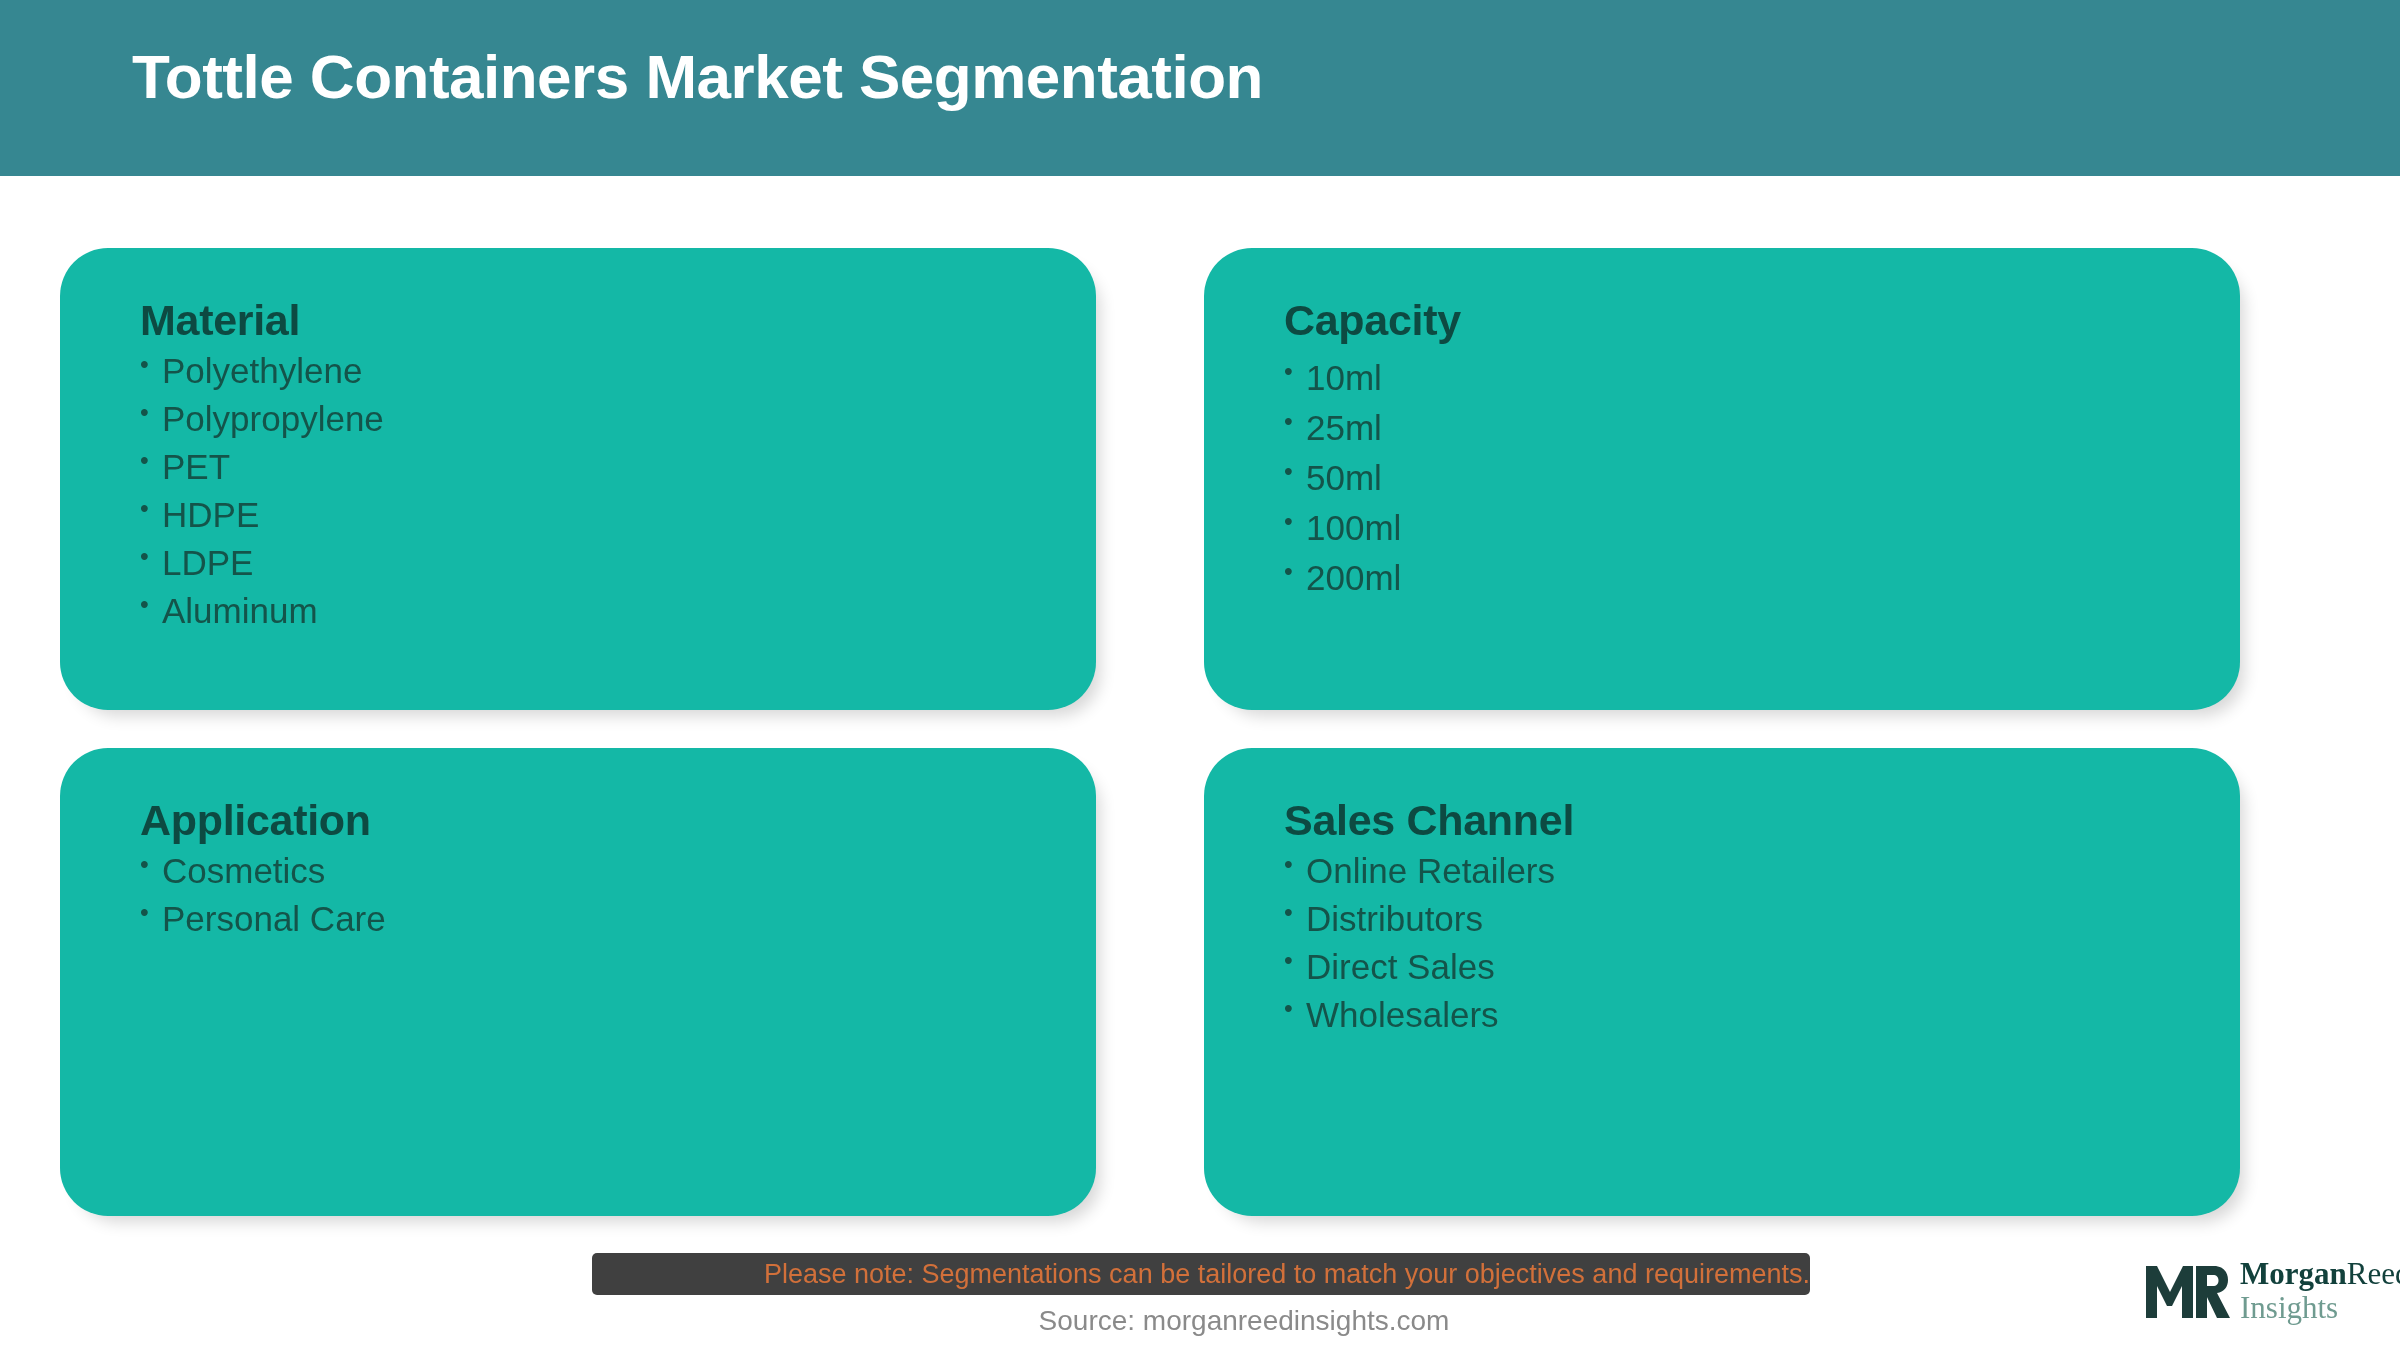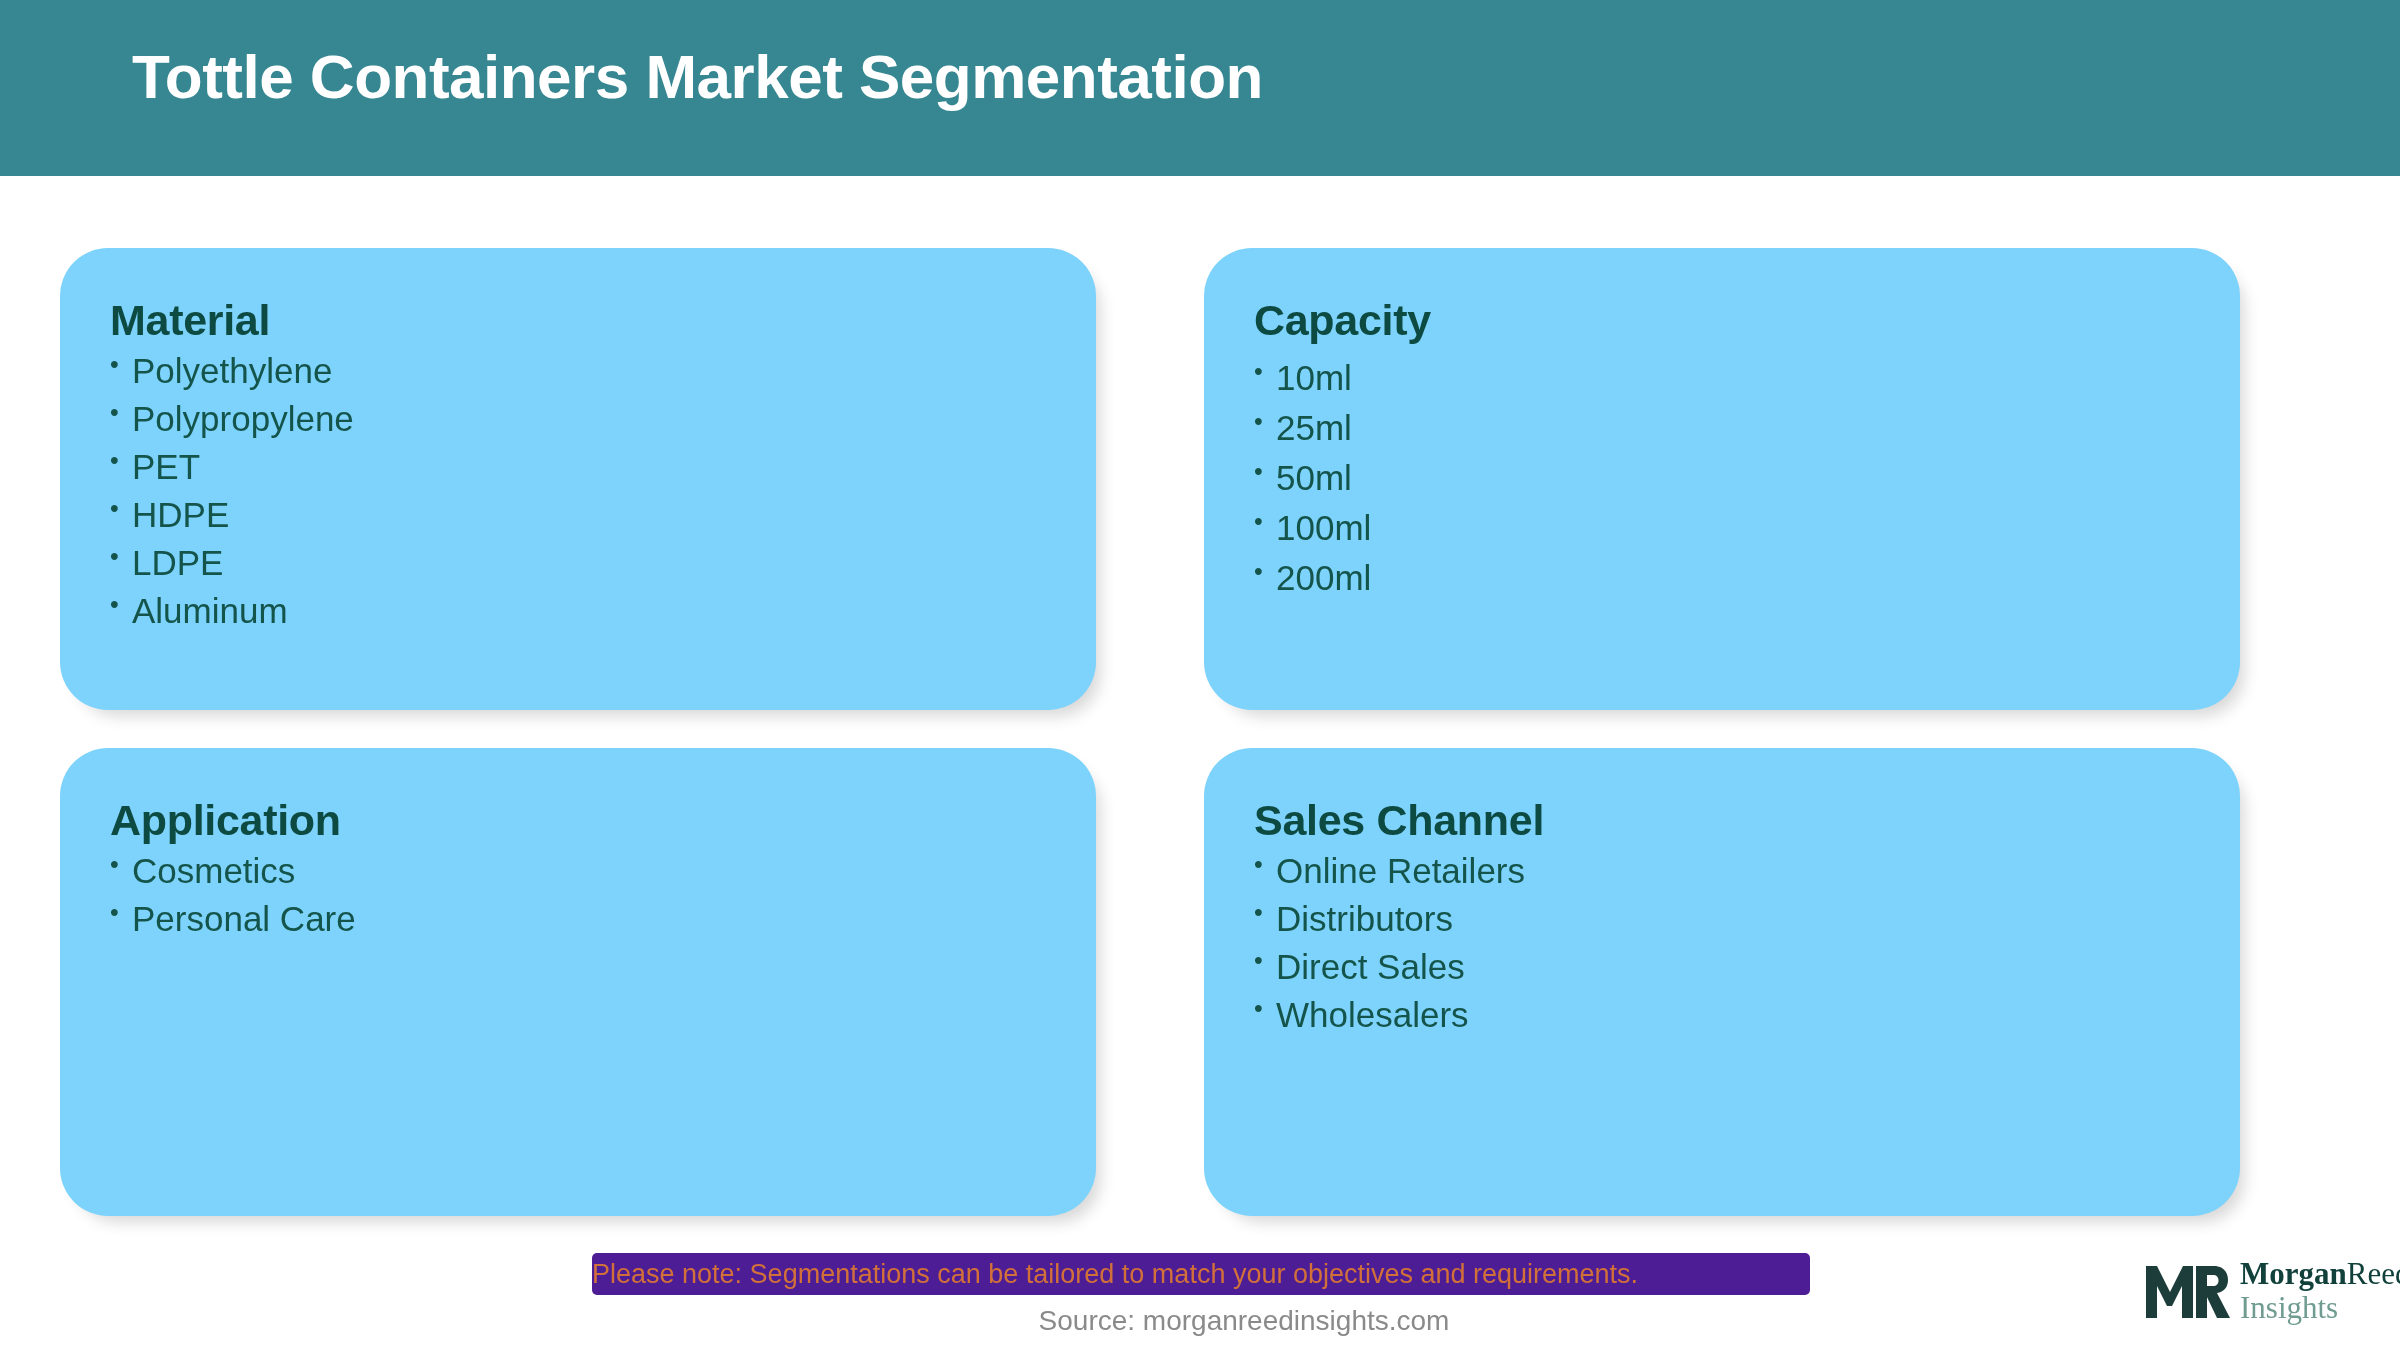--- a/index.html
+++ b/index.html
@@ -51,24 +51,24 @@
     height: 968px;
     display: grid;
     grid-template-columns: 1036px 1036px;
     grid-template-rows: 462px 468px;
     column-gap: 108px;
     row-gap: 38px;
   }
 
   .card {
     position: relative;
-    background: #7dd3fc;
+    background: #14b8a6;
     border-radius: 48px;
     box-shadow: 10px 12px 16px -6px rgba(0,0,0,0.16);
-    padding: 46px 60px 40px 50px;
+    padding: 46px 60px 40px 80px;
   }
 
   .card-title {
     font-size: 43px;
     font-weight: bold;
     color: #0d4a42;
     letter-spacing: -0.3px;
     line-height: 1.25;
     margin-bottom: 5px;
     white-space: nowrap;
@@ -104,25 +104,25 @@
   .card-application .card-list li { margin-bottom: 13px; }
   .card-saleschannel .card-list li { margin-bottom: 13px; }
 
   
   .note-pill {
     position: absolute;
     left: 592px;
     top: 1253px;
     width: 1218px;
     height: 42px;
-    background: #4c1d95;
+    background: #404040;
     border-radius: 5px;
     display: flex;
     align-items: center;
-    justify-content: flex-start;
+    justify-content: flex-end;
   }
 
   .note-text {
     font-size: 27px;
     color: #d2703a;
     white-space: nowrap;
     line-height: 1;
   }
 
   .source-text {

